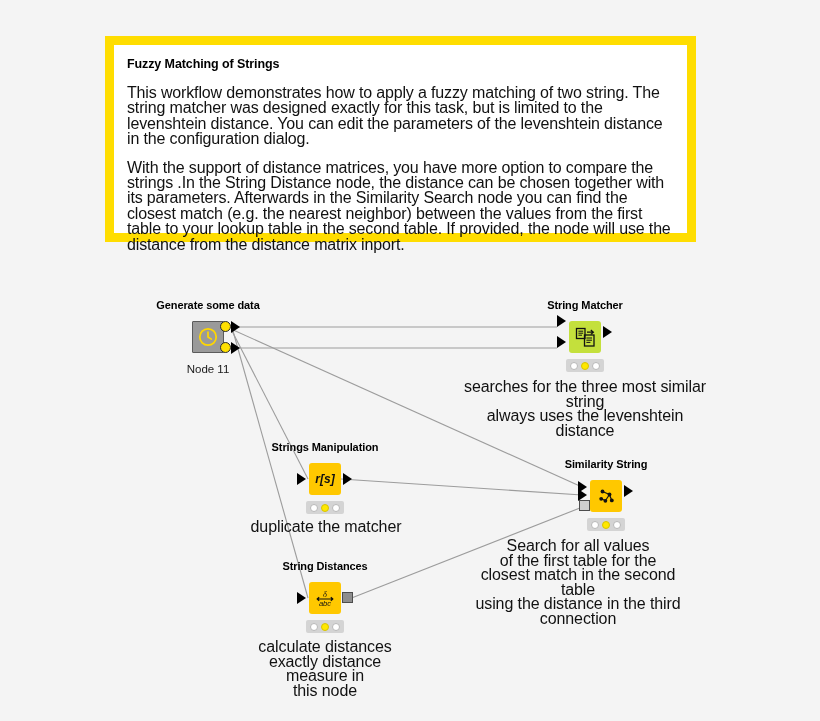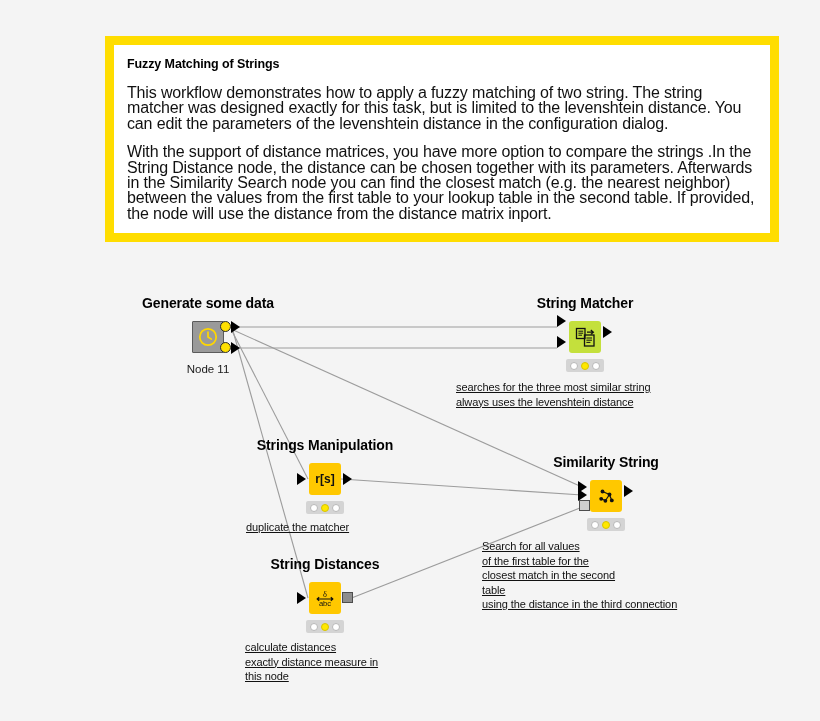--- a/index.html
+++ b/index.html
@@ -13,21 +13,21 @@
     font-family: "Liberation Sans", sans-serif;
     position: relative;
     overflow: hidden;
   }
 
   
   #workflow-note {
     position: absolute;
     left: 105px;
     top: 36px;
-    width: 674px;
+    width: 591px;
     height: 206px;
     background: #ffdd00;
     box-sizing: border-box;
     padding: 9px;
   }
   #workflow-note-inner {
     background: #ffffff;
     width: 100%;
     height: 100%;
     box-sizing: border-box;
@@ -64,35 +64,36 @@
     position: absolute;
     width: 0;
     height: 0;
   }
   .node-title {
     position: absolute;
     left: 50%;
     transform: translateX(-50%);
     bottom: 26px;
     white-space: nowrap;
-    font-size: 14px;
+    font-size: 11px;
     font-weight: bold;
     color: #000;
     letter-spacing: -0.1px;
   }
   .node-box {
     position: absolute;
     left: -16px;
     top: -16px;
     width: 32px;
     height: 32px;
     box-sizing: border-box;
     display: flex;
     align-items: center;
     justify-content: center;
+    font-style: italic;
   }
   .node-box.metanode {
     background: #9a9a9a;
     border: 1px solid #5b5b5b;
     border-radius: 1px;
   }
   .node-box.std {
     border-radius: 3px;
   }
   .node-name-below {
@@ -174,26 +175,26 @@
     border: 1px solid #4d4d4d;
     box-sizing: border-box;
   }
   .port-sq-gray.filled {
     background: #8d8d8d;
   }
 
   
   .node-annotation {
     position: absolute;
-    font-size: 11px;
+    text-align: center;
+    font-size: 16px;
     line-height: 14.5px;
     color: #111;
     white-space: pre-line;
     letter-spacing: -0.1px;
-    text-decoration: underline;
   }
 </style>
 </head>
 <body>
 
 <div id="workflow-note">
   <div id="workflow-note-inner">
     <div id="note-title">Fuzzy Matching of Strings</div>
     <p class="note-para">This workflow demonstrates how to apply a fuzzy matching of two string. The string matcher was designed exactly for this task, but is limited to the levenshtein distance. You can edit the parameters of the levenshtein distance in the configuration dialog.</p>
     <p class="note-para">With the support of distance matrices, you have more option to compare the strings .In the String Distance node, the distance can be chosen together with its parameters. Afterwards in the Similarity Search node you can find the closest match (e.g. the nearest neighbor) between the values from the first table to your lookup table in the second table. If provided, the node will use the distance from the distance matrix inport.</p>
@@ -327,21 +328,21 @@
   <div class="port" style="left:18px; top:-11px;">
     <div class="port-tri-out"></div>
   </div>
   <div class="status-bar">
     <span class="status-dot"></span>
     <span class="status-dot on-yellow"></span>
     <span class="status-dot"></span>
   </div>
 </div>
 
-<div class="node-annotation" style="left:482px; top:539px; width:256px;">Search for all values
+<div class="node-annotation" style="left:450px; top:539px; width:256px;">Search for all values
 of the first table for the
 closest match in the second
 table
 using the distance in the third connection</div>
 
 <div class="node" style="left:325px; top:598px;">
   <div class="node-title">String Distances</div>
   <div class="node-box std" style="background:#ffc800;">
     <svg width="22" height="22" viewBox="0 0 22 22">
       <text x="11" y="9.6" font-size="8.4" font-family="'Liberation Serif', serif" fill="#111" text-anchor="middle">δ</text>

